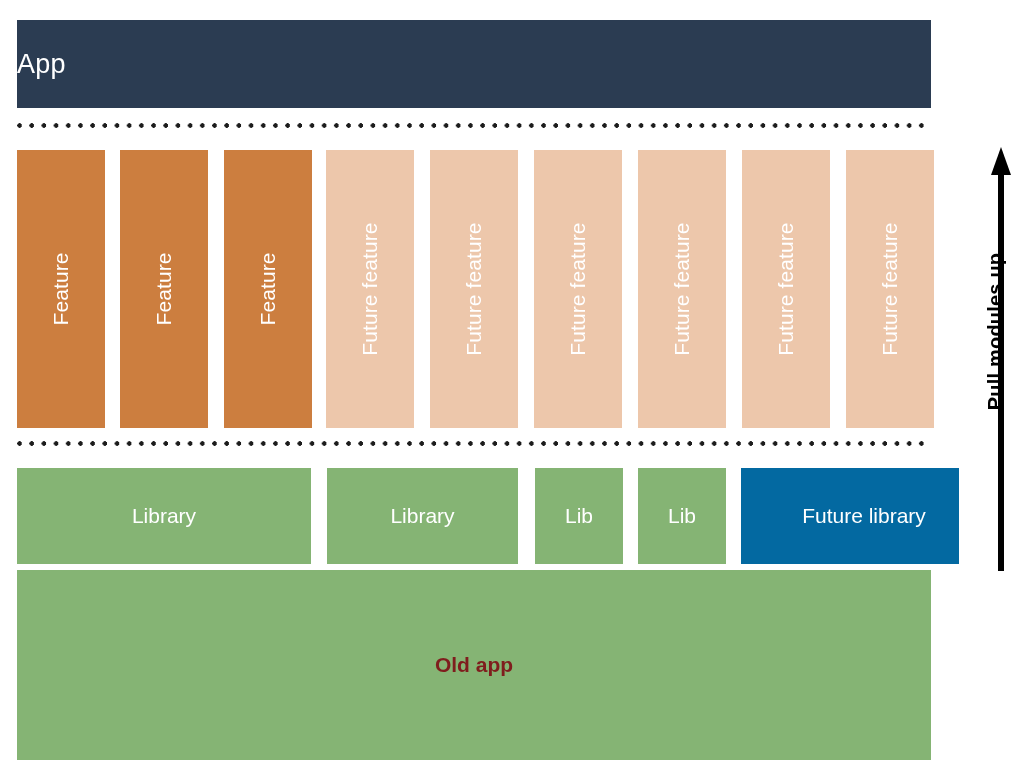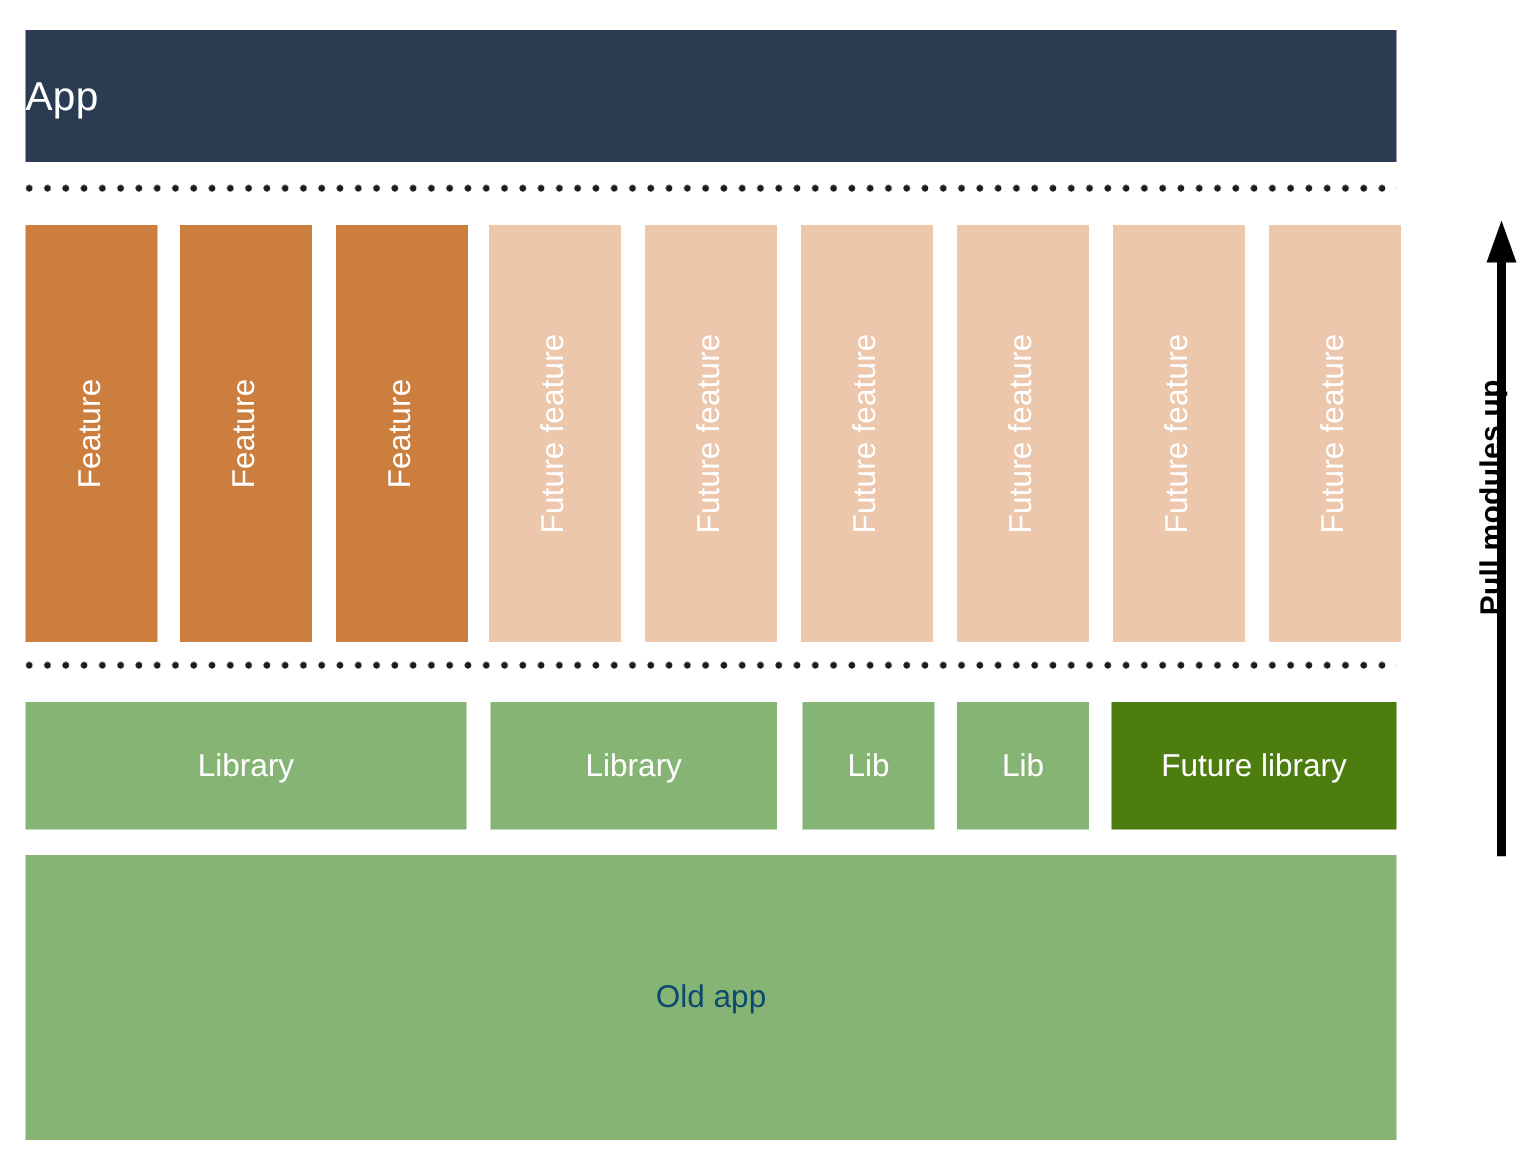--- a/index.html
+++ b/index.html
@@ -89,50 +89,50 @@
   .library-row {
     position: absolute;
     left: 17px;
     top: 468px;
     width: 914px;
     height: 85px;
   }
   .library-box {
     position: absolute;
     top: 0;
-    height: 85px;
+    height: 96px;
     display: flex;
     align-items: center;
     justify-content: center;
   }
   .library-box.current { background: #85b474; }
-  .library-box.future  { background: #4d7c0f; }
+  .library-box.future  { background: #0369a1; padding-left: 28px; }
   .library-label {
     color: #ffffff;
     font-size: 21px;
     font-weight: 400;
     white-space: nowrap;
   }
 
   
   .old-app {
     position: absolute;
     left: 17px;
     top: 570px;
     width: 914px;
     height: 190px;
     background: #85b474;
     display: flex;
     align-items: center;
     justify-content: center;
   }
   .old-app-label {
-    color: #0c4a6e;
+    color: #7f1d1d;
     font-size: 21px;
-    font-weight: 400;
+    font-weight: 700;
   }
 
   
   .arrow-annotation {
     position: absolute;
     left: 955px;
     top: 145px;
     width: 69px;
     height: 430px;
   }

